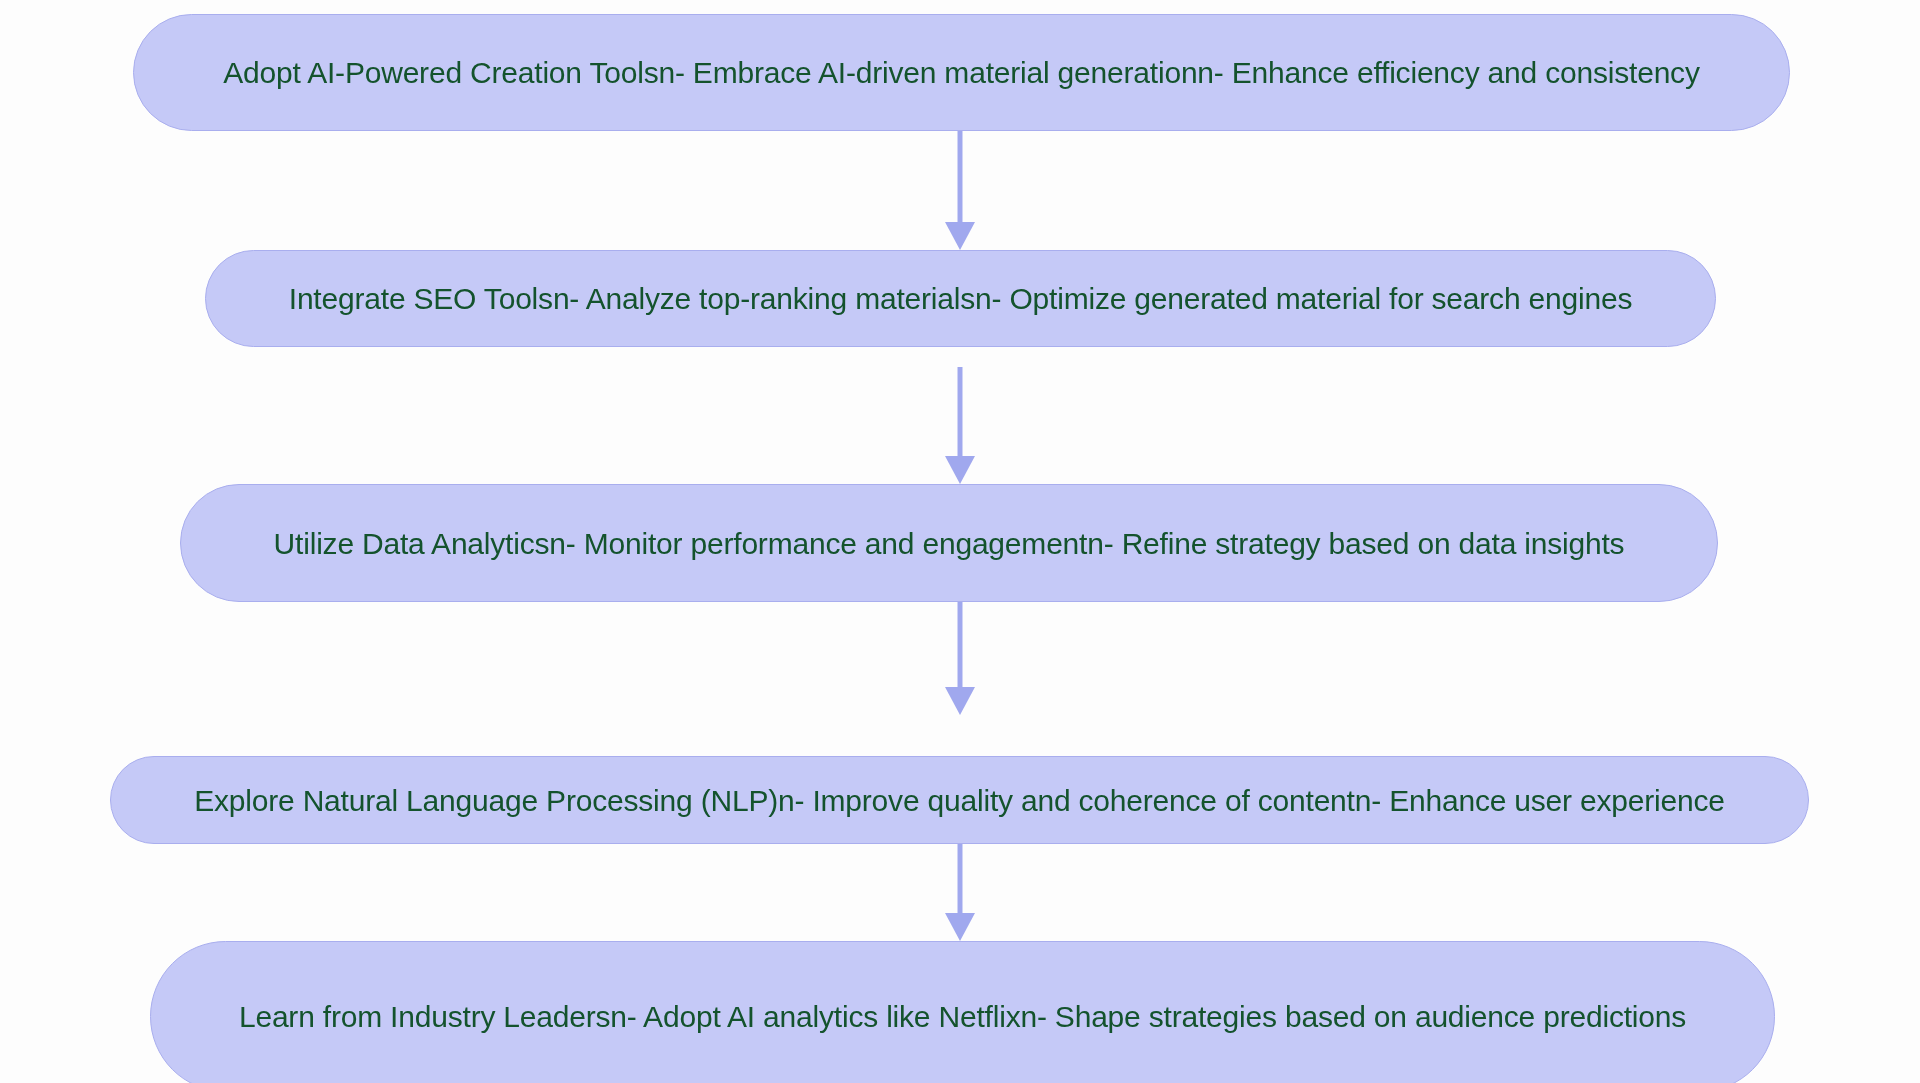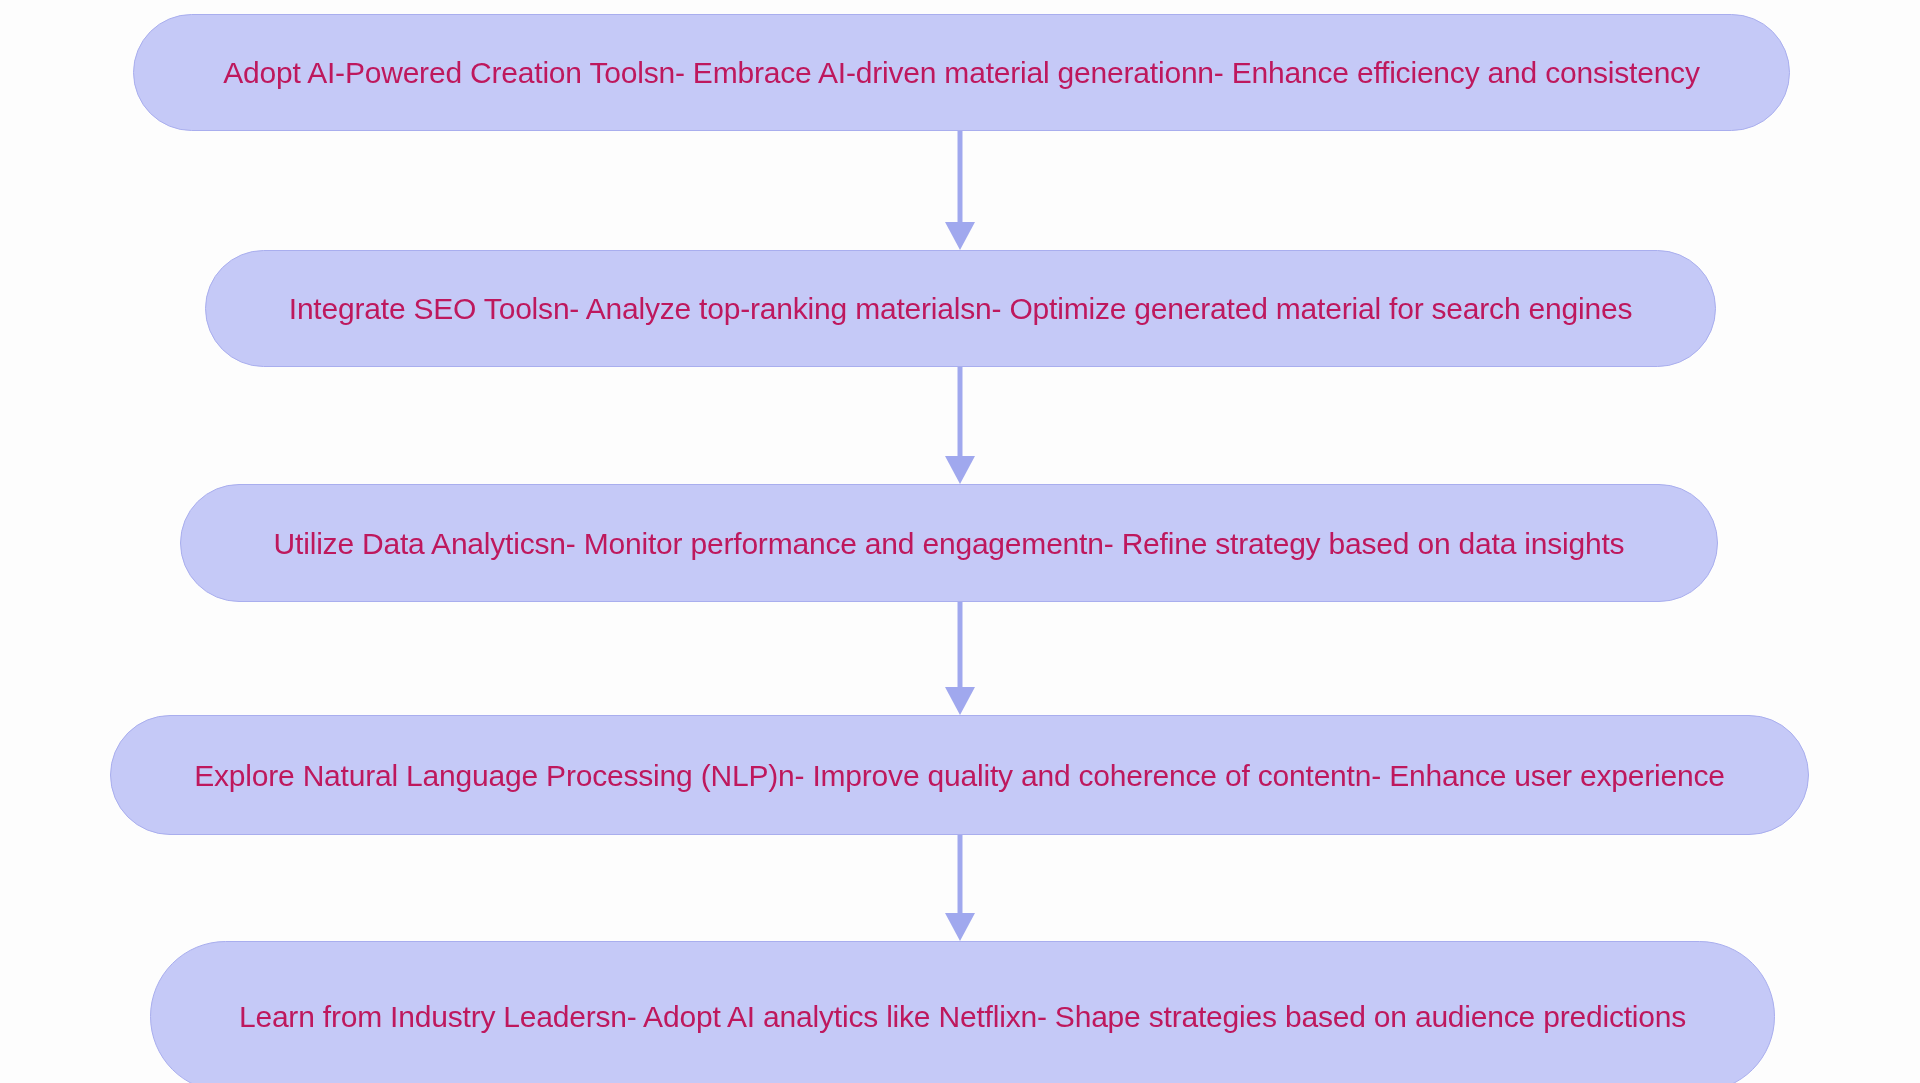--- a/index.html
+++ b/index.html
@@ -23,21 +23,21 @@
     box-sizing: border-box;
     display: flex;
     align-items: center;
     justify-content: center;
     background: #c5c9f7;
     border: 1.6px solid #a9aeee;
     border-radius: 9999px;
     padding: 0 44px;
   }
   .node-label {
-    color: #be185d;
+    color: #14532d;
     font-family: "Liberation Sans", sans-serif;
     font-size: 30px;
     font-weight: 400;
     line-height: 1.1;
     letter-spacing: -0.2px;
     white-space: nowrap;
     text-align: center;
   }
   .edge {
     position: absolute;
@@ -77,29 +77,29 @@
     <svg width="60" height="106" viewBox="0 0 60 106" aria-hidden="true">
       <line x1="30" y1="0" x2="30" y2="86" stroke="#a0a8ee" stroke-width="5"></line>
       <polygon points="30,106 15,78 45,78" fill="#a0a8ee"></polygon>
     </svg>
   </div>
 
   <div class="node" style="left:133px; top:14px; width:1657px; height:117px;">
     <span class="node-label">Adopt AI-Powered Creation Toolsn- Embrace AI-driven material generationn- Enhance efficiency and consistency</span>
   </div>
 
-  <div class="node" style="left:205px; top:250px; width:1511px; height:117px;">
+  <div class="node" style="left:205px; top:250px; width:1511px; height:97px;">
     <span class="node-label">Integrate SEO Toolsn- Analyze top-ranking materialsn- Optimize generated material for search engines</span>
   </div>
 
   <div class="node" style="left:180px; top:484px; width:1538px; height:118px;">
     <span class="node-label">Utilize Data Analyticsn- Monitor performance and engagementn- Refine strategy based on data insights</span>
   </div>
 
-  <div class="node" style="left:110px; top:715px; width:1699px; height:120px;">
+  <div class="node" style="left:110px; top:756px; width:1699px; height:88px;">
     <span class="node-label">Explore Natural Language Processing (NLP)n- Improve quality and coherence of contentn- Enhance user experience</span>
   </div>
 
   <div class="node" style="left:150px; top:941px; width:1625px; height:151px;">
     <span class="node-label">Learn from Industry Leadersn- Adopt AI analytics like Netflixn- Shape strategies based on audience predictions</span>
   </div>
 
 </div>
 
 </body></html>

